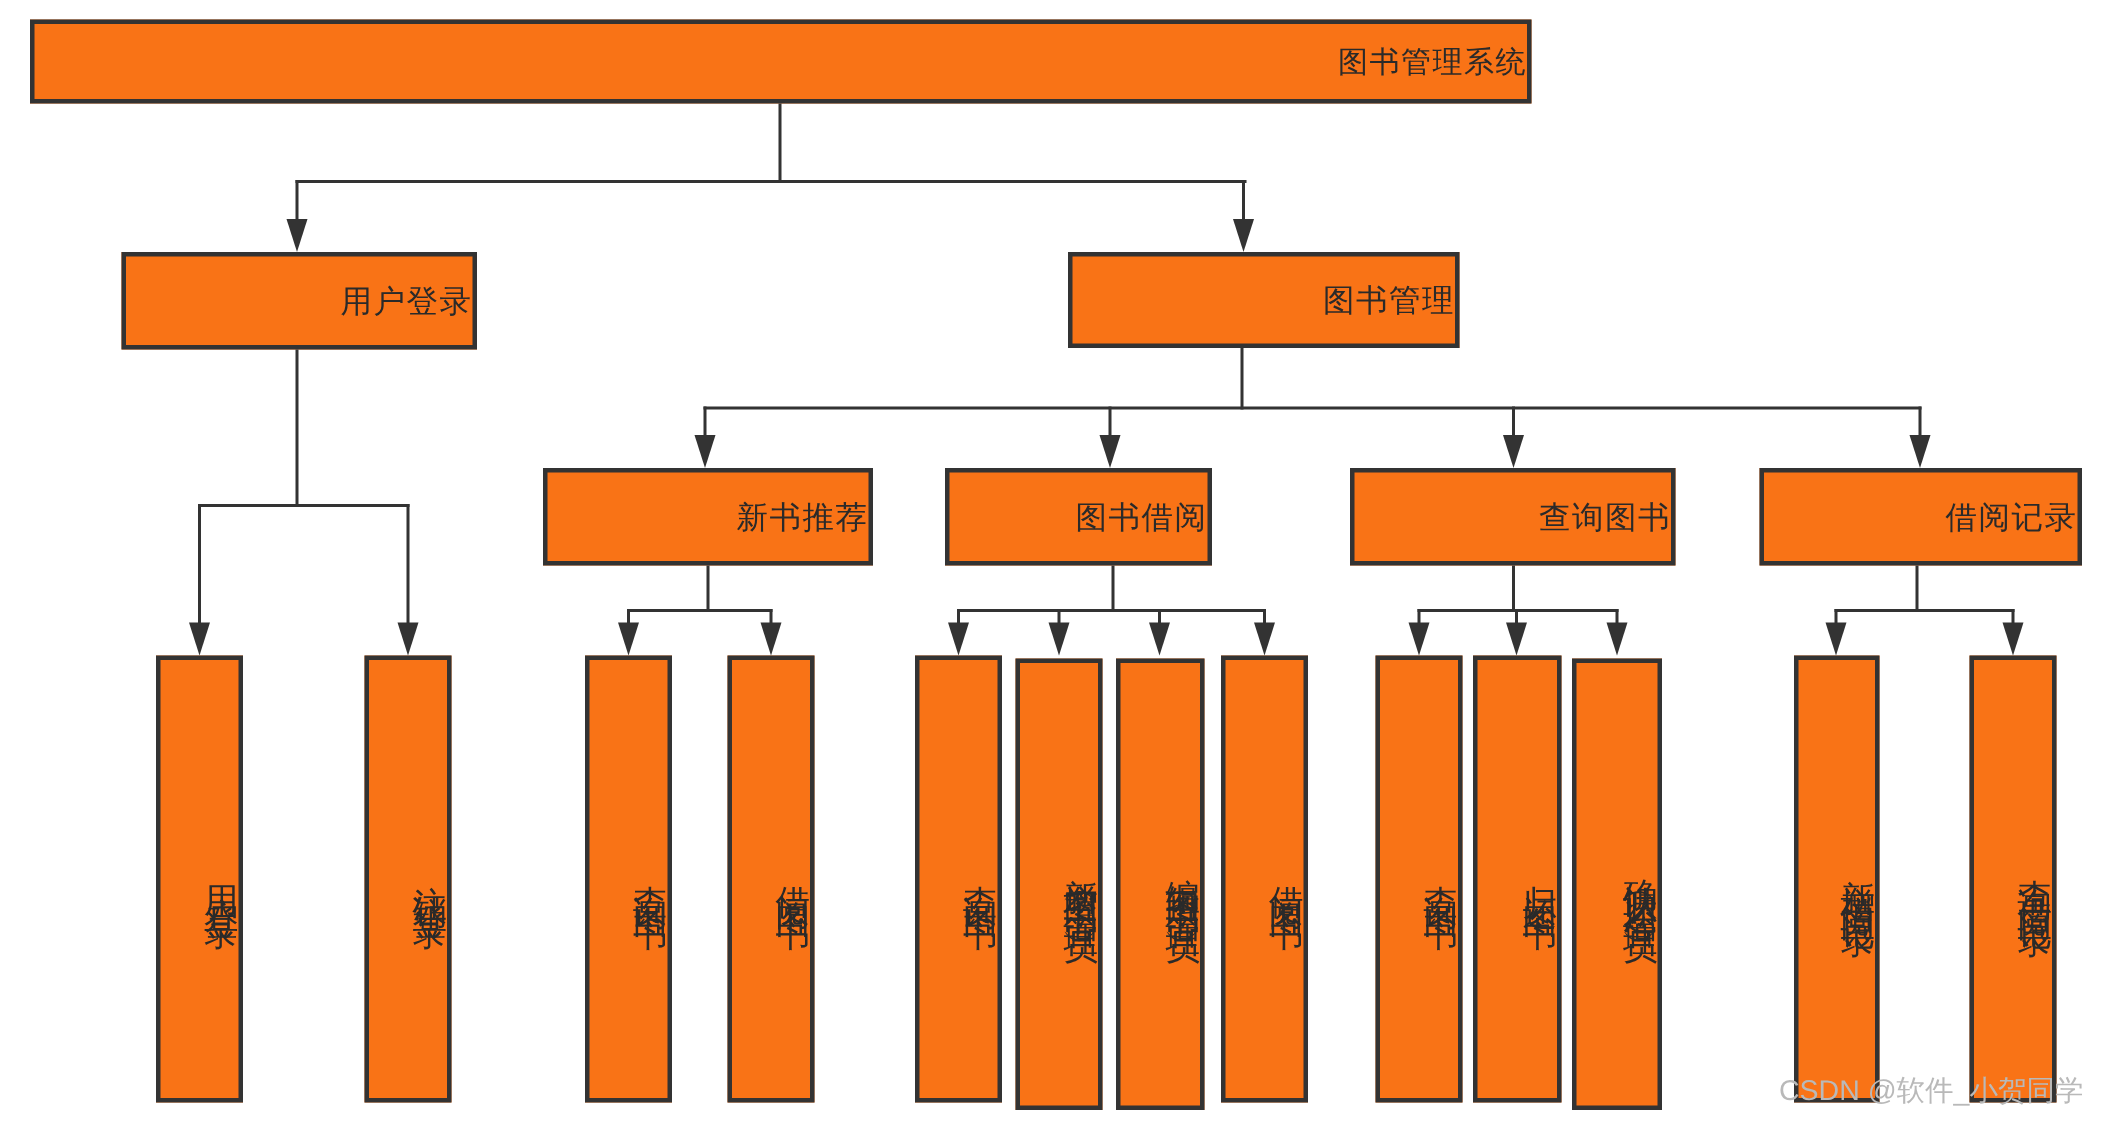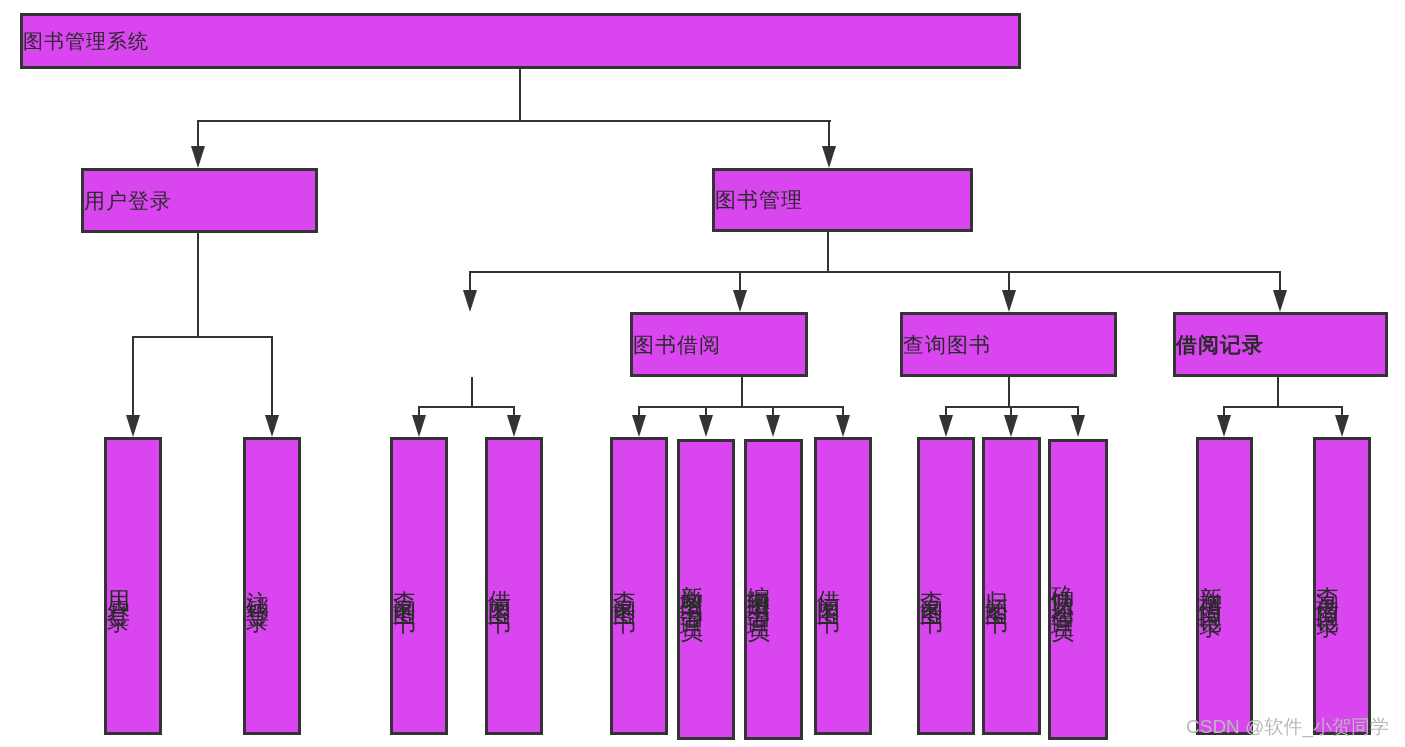--- a/index.html
+++ b/index.html
@@ -12,24 +12,24 @@
     position:relative;
     width:1405px;
     height:747px;
     background:#ffffff;
     overflow:hidden;
   }
   .box{
     position:absolute;
     box-sizing:border-box;
     border:3px solid var(--line);
-    background:#d946ef;
+    background:#f97316;
     display:flex;
     align-items:center;
-    justify-content:flex-start;
+    justify-content:flex-end;
     color:var(--text);
   }
   .box.h span{
     font-size:21px;
     letter-spacing:1px;
     white-space:nowrap;
   }
   .box.title span{
     font-size:20px;
   }
@@ -70,27 +70,30 @@
     <span>图书管理系统</span>
   </div>
 
   <div class="box h" style="left:81px;top:168px;width:237px;height:65px;">
     <span>用户登录</span>
   </div>
   <div class="box h" style="left:712px;top:168px;width:261px;height:64px;">
     <span>图书管理</span>
   </div>
 
+  <div class="box h" style="left:362px;top:312px;width:220px;height:65px;">
+    <span>新书推荐</span>
+  </div>
   <div class="box h" style="left:630px;top:312px;width:178px;height:65px;">
     <span>图书借阅</span>
   </div>
   <div class="box h" style="left:900px;top:312px;width:217px;height:65px;">
     <span>查询图书</span>
   </div>
-  <div class="box h" style="left:1173px;top:312px;width:215px;height:65px;font-weight:bold;">
+  <div class="box h" style="left:1173px;top:312px;width:215px;height:65px;">
     <span>借阅记录</span>
   </div>
 
   <div class="box v" style="left:104px;top:437px;width:58px;height:298px;">
     <span>用户登录</span>
   </div>
   <div class="box v" style="left:243px;top:437px;width:58px;height:298px;">
     <span>注销登录</span>
   </div>
 

